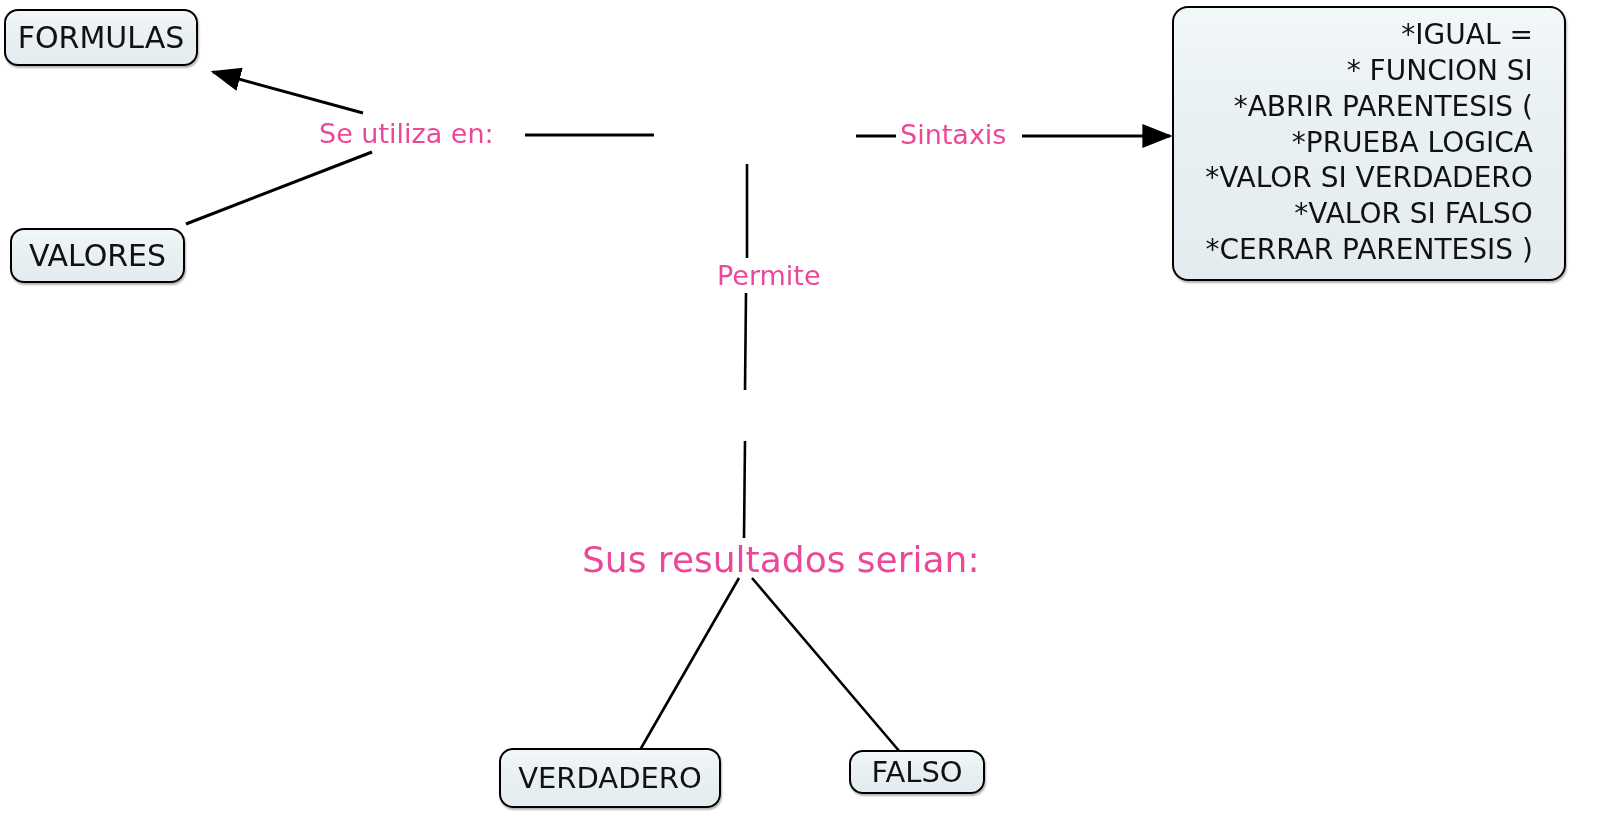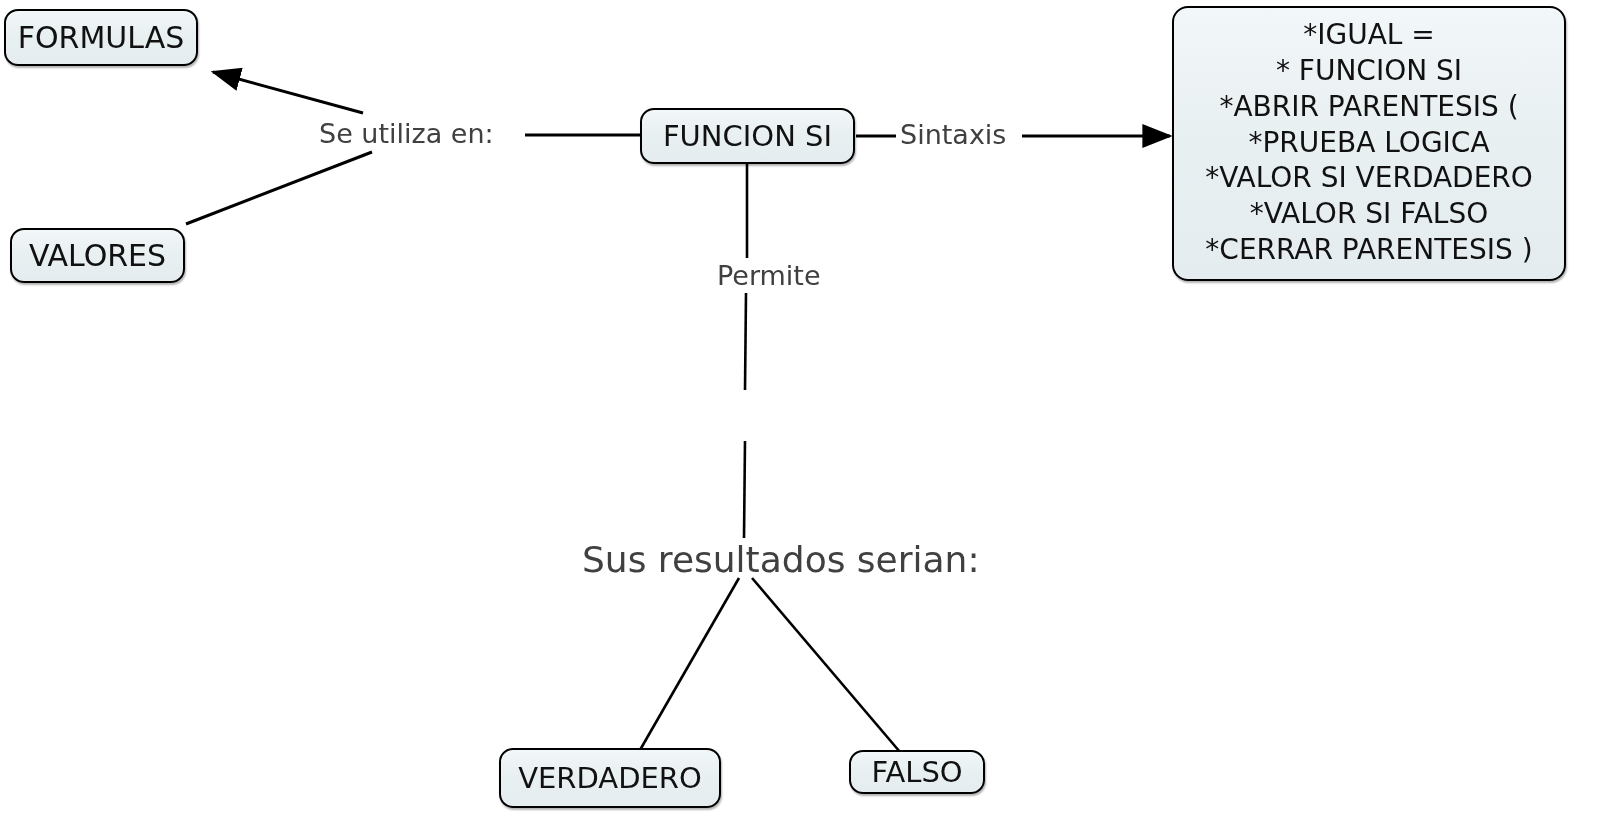--- a/index.html
+++ b/index.html
@@ -30,37 +30,37 @@
   }
   .node {
     position: absolute;
     box-sizing: border-box;
     border: 2.5px solid #000000;
     border-radius: 14px;
     background: linear-gradient(to bottom, #f2f7f9 0%, #e9f0f2 45%, #e4ecef 100%);
     display: flex;
     align-items: center;
     justify-content: center;
-    text-align: center;
+    text-align: right;
     color: #111111;
     font-family: "DejaVu Sans", sans-serif;
     font-weight: 400;
     line-height: 1.0;
     white-space: nowrap;
     box-shadow: 1px 2px 2px rgba(0,0,0,0.30);
   }
   .node-syntax {
     white-space: pre-line;
     line-height: 1.28;
     border-radius: 16px;
     padding: 6px 10px 8px 10px;
   }
   .edge-label {
     position: absolute;
-    color: #404040;
+    color: #ec4899;
     font-family: "DejaVu Sans", sans-serif;
     font-weight: 400;
     white-space: nowrap;
     background: transparent;
     line-height: 1;
   }
 </style>
 </head>
 <body>
 
@@ -95,23 +95,20 @@
   </svg>
 
   <div class="node" style="left:4px; top:9px; width:194px; height:57px; font-size:30px;">
     <span>FORMULAS</span>
   </div>
 
   <div class="node" style="left:10px; top:228px; width:175px; height:55px; font-size:30px;">
     <span>VALORES</span>
   </div>
 
-  <div class="node" style="left:640px; top:108px; width:215px; height:56px; font-size:29px;">
-    <span>FUNCION SI</span>
-  </div>
 
   <div class="node node-syntax" style="left:1172px; top:6px; width:394px; height:275px; font-size:28px;">
     <span>*IGUAL =
 * FUNCION SI
 *ABRIR PARENTESIS (
 *PRUEBA LOGICA
 *VALOR SI VERDADERO
 *VALOR SI FALSO
 *CERRAR PARENTESIS )</span>
   </div>

